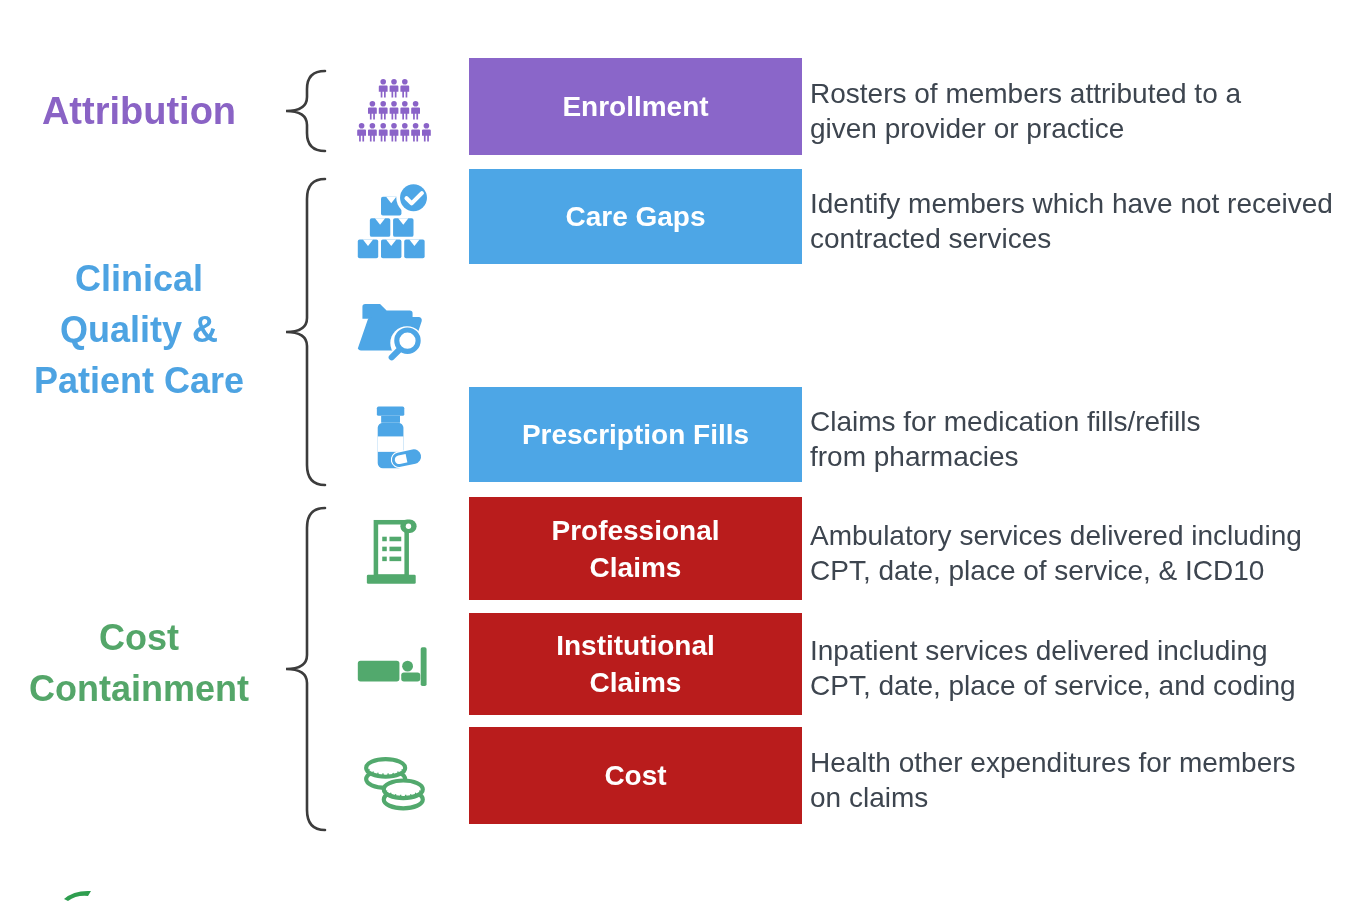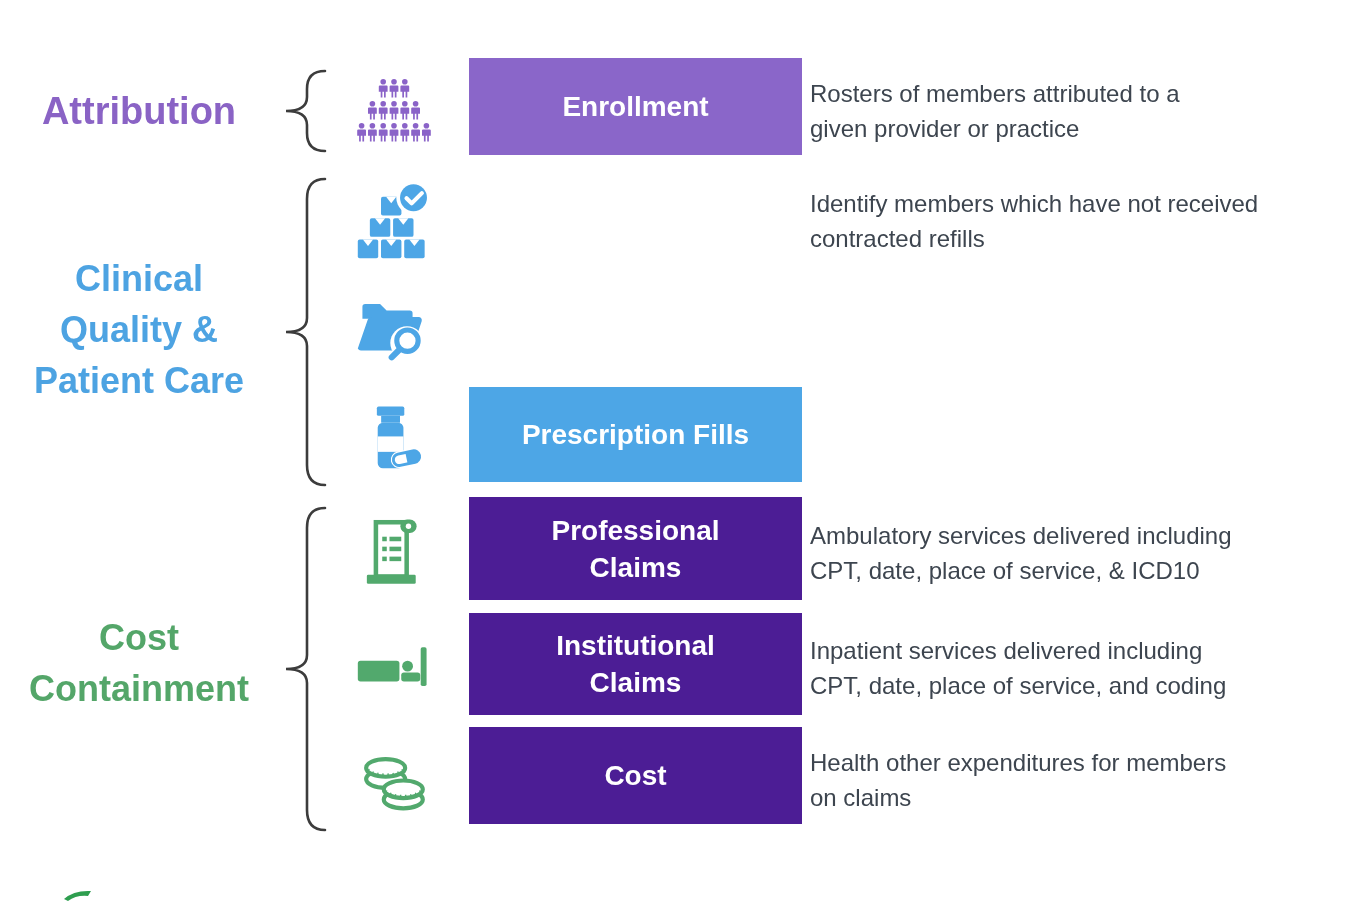--- a/index.html
+++ b/index.html
@@ -16,24 +16,24 @@
              display:flex;align-items:center;justify-content:center;}
   .icon-cell.purple{color:#8a63c8}
   .icon-cell.blue{color:#4da6e6}
   .icon-cell.green{color:#52a96d}
   .box{position:absolute;left:458px;width:333px;top:0;bottom:8px;
        display:flex;align-items:center;justify-content:center;margin-left:11px;}
   .box span{color:#ffffff;font-weight:bold;font-size:28px;line-height:37px;
             text-align:center;white-space:pre-line;}
   .box.purple{background:#8a66c9}
   .box.blue{background:#4da6e6}
-  .box.green{background:#4c1d95}
+  .box.green{background:#b91c1c}
   .desc{position:absolute;left:810px;width:538px;top:0;bottom:0;
         display:flex;align-items:center;}
-  .desc span{font-size:24px;line-height:35px;color:#3d454f;white-space:pre-line;}
+  .desc span{font-size:28px;line-height:35px;color:#3d454f;white-space:pre-line;}
   .swoosh{position:absolute;left:64px;top:889px;}
   svg{display:block;}
 </style>
 </head>
 <body>
 
 <div class="canvas">
 
   <div class="group-label gl-clinical">Clinical
 Quality &amp;
@@ -102,23 +102,26 @@
           <rect x="28" y="62" width="22" height="20" rx="2"></rect>
             <path d="M33.5,62 l5.5,7 5.5,-7 z" fill="#fff"></path>
           <rect x="53" y="62" width="22" height="20" rx="2"></rect>
             <path d="M58.5,62 l5.5,7 5.5,-7 z" fill="#fff"></path>
           <circle cx="63" cy="17" r="18.5" fill="#fff"></circle>
           <circle cx="63" cy="17" r="14.5"></circle>
           <path d="M55.5,17.5 l5.5,5.5 l11,-11" fill="none" stroke="#fff" stroke-width="4.5" stroke-linecap="round" stroke-linejoin="round"></path>
         </g>
       </svg>
     </div>
+    <div class="box blue">
+      <span>Care Gaps</span>
+    </div>
     <div class="desc">
       <span>Identify members which have not received
-contracted refills</span>
+contracted services</span>
     </div>
   </div>
 
   <div class="row" style="top:277px;height:105px">
     <div class="icon-cell blue">
       <svg width="80" height="78" viewBox="0 0 84 84" fill="currentColor">
         <path d="M8,26 v-9 a3,3 0 0 1 3,-3 h16 l7,7 h25 a3,3 0 0 1 3,3 v6 H8 z"></path>
         <path d="M3,62 L13.5,31.5 a5,5 0 0 1 4.7,-3.5 H68.5 a3.5,3.5 0 0 1 3.3,4.6 L62.5,60.5 a5,5 0 0 1 -4.7,3.5 H7 a4,4 0 0 1 -4,-2 z"></path>
         <circle cx="56" cy="56" r="18" fill="#fff"></circle>
         <circle cx="56.5" cy="53.5" r="11.5" fill="#fff" stroke="currentColor" stroke-width="5.5"></circle>
@@ -136,20 +139,24 @@
         <rect x="23" y="39" width="30" height="18" fill="#fff"></rect>
         <g transform="translate(40,61) rotate(-12)">
           <rect x="-3" y="-3" width="37" height="19.5" rx="9.7" fill="#fff"></rect>
           <rect x="0" y="0" width="31" height="13.5" rx="6.7" fill="#fff" stroke="currentColor" stroke-width="3.4"></rect>
           <path d="M15.5,0 H24.3 A6.7,6.7 0 0 1 24.3,13.5 H15.5 Z"></path>
         </g>
       </svg>
     </div>
     <div class="box blue">
       <span>Prescription Fills</span>
+    </div>
+    <div class="desc">
+      <span>Claims for medication fills/refills
+from pharmacies</span>
     </div>
   </div>
 
   <div class="row" style="top:497px;height:111px">
     <div class="icon-cell green">
       <svg width="76" height="78" viewBox="0 0 84 84">
         <rect x="22" y="8" width="34" height="60" fill="#fff" stroke="currentColor" stroke-width="5"></rect>
         <rect x="49" y="5" width="18" height="15" rx="7.5" fill="currentColor"></rect>
         <circle cx="58" cy="12.5" r="3" fill="#fff"></circle>
         <g fill="currentColor">

